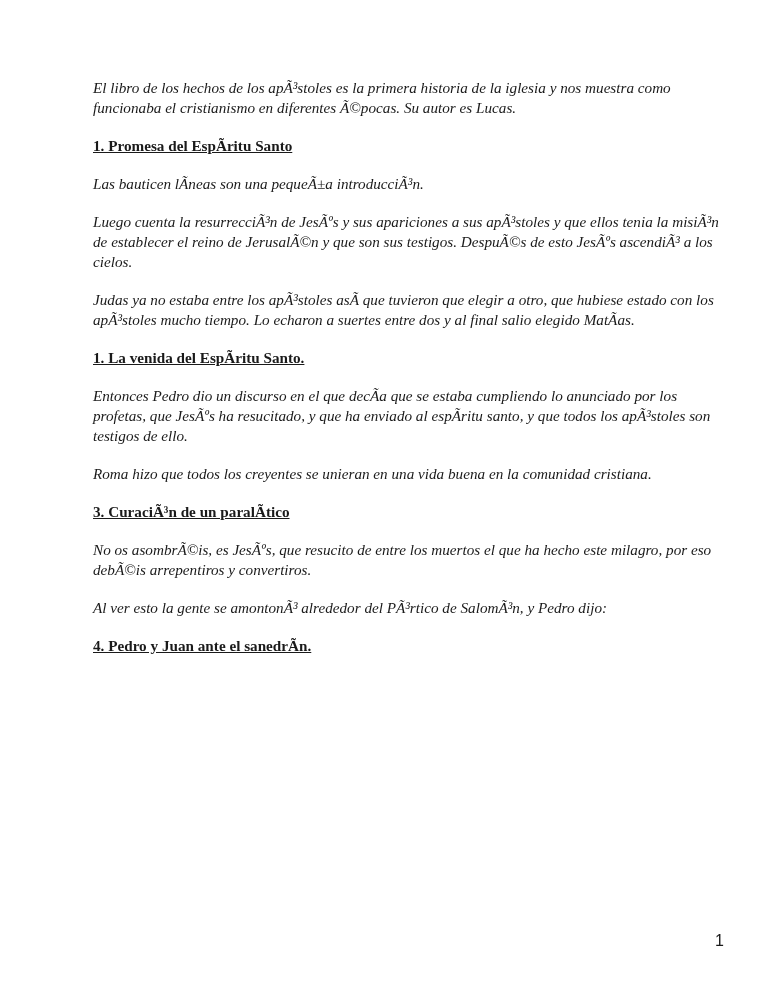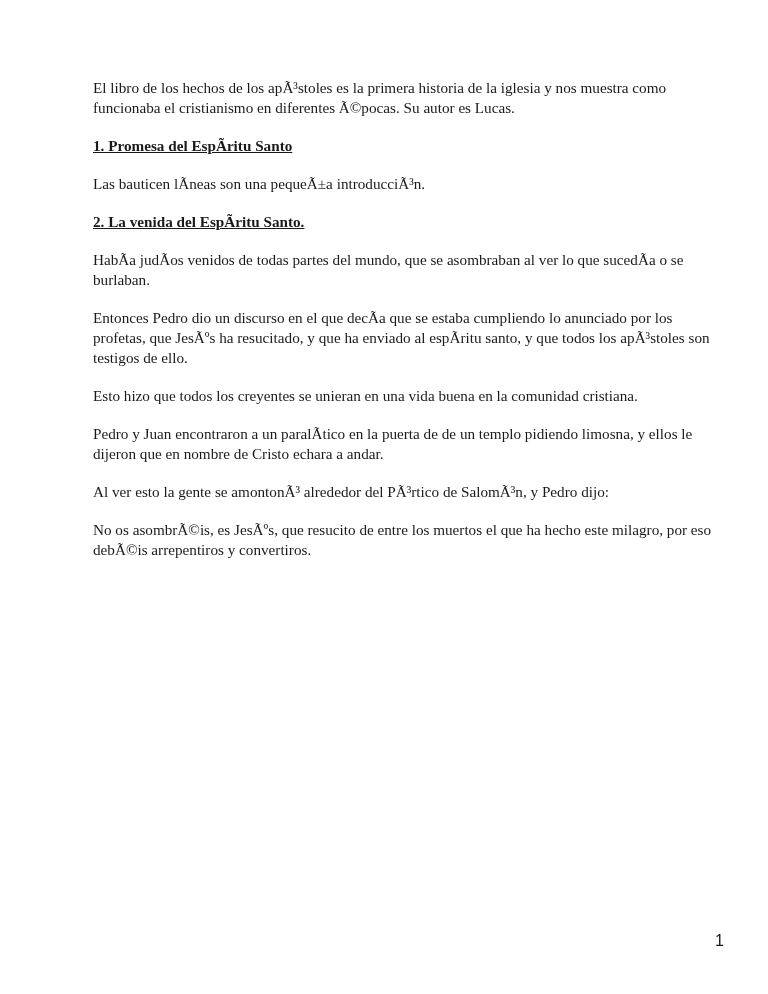--- a/index.html
+++ b/index.html
@@ -1,37 +1,39 @@
 <!DOCTYPE html>
 <html><head>
 <meta charset="utf-8">
 <style>
   html, body { margin: 0; padding: 0; background: #ffffff; }
   body { width: 768px; height: 994px; position: relative; overflow: hidden; }
   .page {
     position: absolute; left: 93px; top: 78px; width: 630px;
     font-family: "Liberation Serif", serif; font-size: 15.2px; line-height: 20px; color: #1a1a1a;
   }
-  .para { margin: 0 0 18px 0; }
+  .para { margin: 0 0 18px 0; font-style: italic; }
   .heading { margin: 0 0 18px 0; font-weight: bold; text-decoration: underline; }
   .page-number {
     position: absolute; left: 715px; top: 932px;
     font-family: "Liberation Sans", sans-serif; font-size: 16px; color: #1a1a1a;
   }
 </style>
 </head>
 <body>
 
 <div class="page">
   <p class="para">El libro de los hechos de los apÃ³stoles es la primera historia de la iglesia y nos muestra como funcionaba el cristianismo en diferentes Ã©pocas. Su autor es Lucas.</p>
   <p class="heading">1. Promesa del EspÃ­ritu Santo</p>
   <p class="para">Las bauticen lÃ­neas son una pequeÃ±a introducciÃ³n.</p>
-  <p class="heading">2. La venida del EspÃ­ritu Santo.</p>
-  <p class="para">HabÃ­a judÃ­os venidos de todas partes del mundo, que se asombraban al ver lo que sucedÃ­a o se burlaban.</p>
+  <p class="para">Luego cuenta la resurrecciÃ³n de JesÃºs y sus apariciones a sus apÃ³stoles y que ellos tenia la misiÃ³n de establecer el reino de JerusalÃ©n y que son sus testigos. DespuÃ©s de esto JesÃºs ascendiÃ³ a los cielos.</p>
+  <p class="para">Judas ya no estaba entre los apÃ³stoles asÃ­ que tuvieron que elegir a otro, que hubiese estado con los apÃ³stoles mucho tiempo. Lo echaron a suertes entre dos y al final salio elegido MatÃ­as.</p>
+  <p class="heading">1. La venida del EspÃ­ritu Santo.</p>
   <p class="para">Entonces Pedro dio un discurso en el que decÃ­a que se estaba cumpliendo lo anunciado por los profetas, que JesÃºs ha resucitado, y que ha enviado al espÃ­ritu santo, y que todos los apÃ³stoles son testigos de ello.</p>
-  <p class="para">Esto hizo que todos los creyentes se unieran en una vida buena en la comunidad cristiana.</p>
-  <p class="para">Pedro y Juan encontraron a un paralÃ­tico en la puerta de de un templo pidiendo limosna, y ellos le dijeron que en nombre de Cristo echara a andar.</p>
+  <p class="para">Roma hizo que todos los creyentes se unieran en una vida buena en la comunidad cristiana.</p>
+  <p class="heading">3. CuraciÃ³n de un paralÃ­tico</p>
+  <p class="para">No os asombrÃ©is, es JesÃºs, que resucito de entre los muertos el que ha hecho este milagro, por eso debÃ©is arrepentiros y convertiros.</p>
   <p class="para">Al ver esto la gente se amontonÃ³ alrededor del PÃ³rtico de SalomÃ³n, y Pedro dijo:</p>
-  <p class="para">No os asombrÃ©is, es JesÃºs, que resucito de entre los muertos el que ha hecho este milagro, por eso debÃ©is arrepentiros y convertiros.</p>
+  <p class="heading">4. Pedro y Juan ante el sanedrÃ­n.</p>
 
 </div>
 
 <div class="page-number">1</div>
 
 </body></html>

